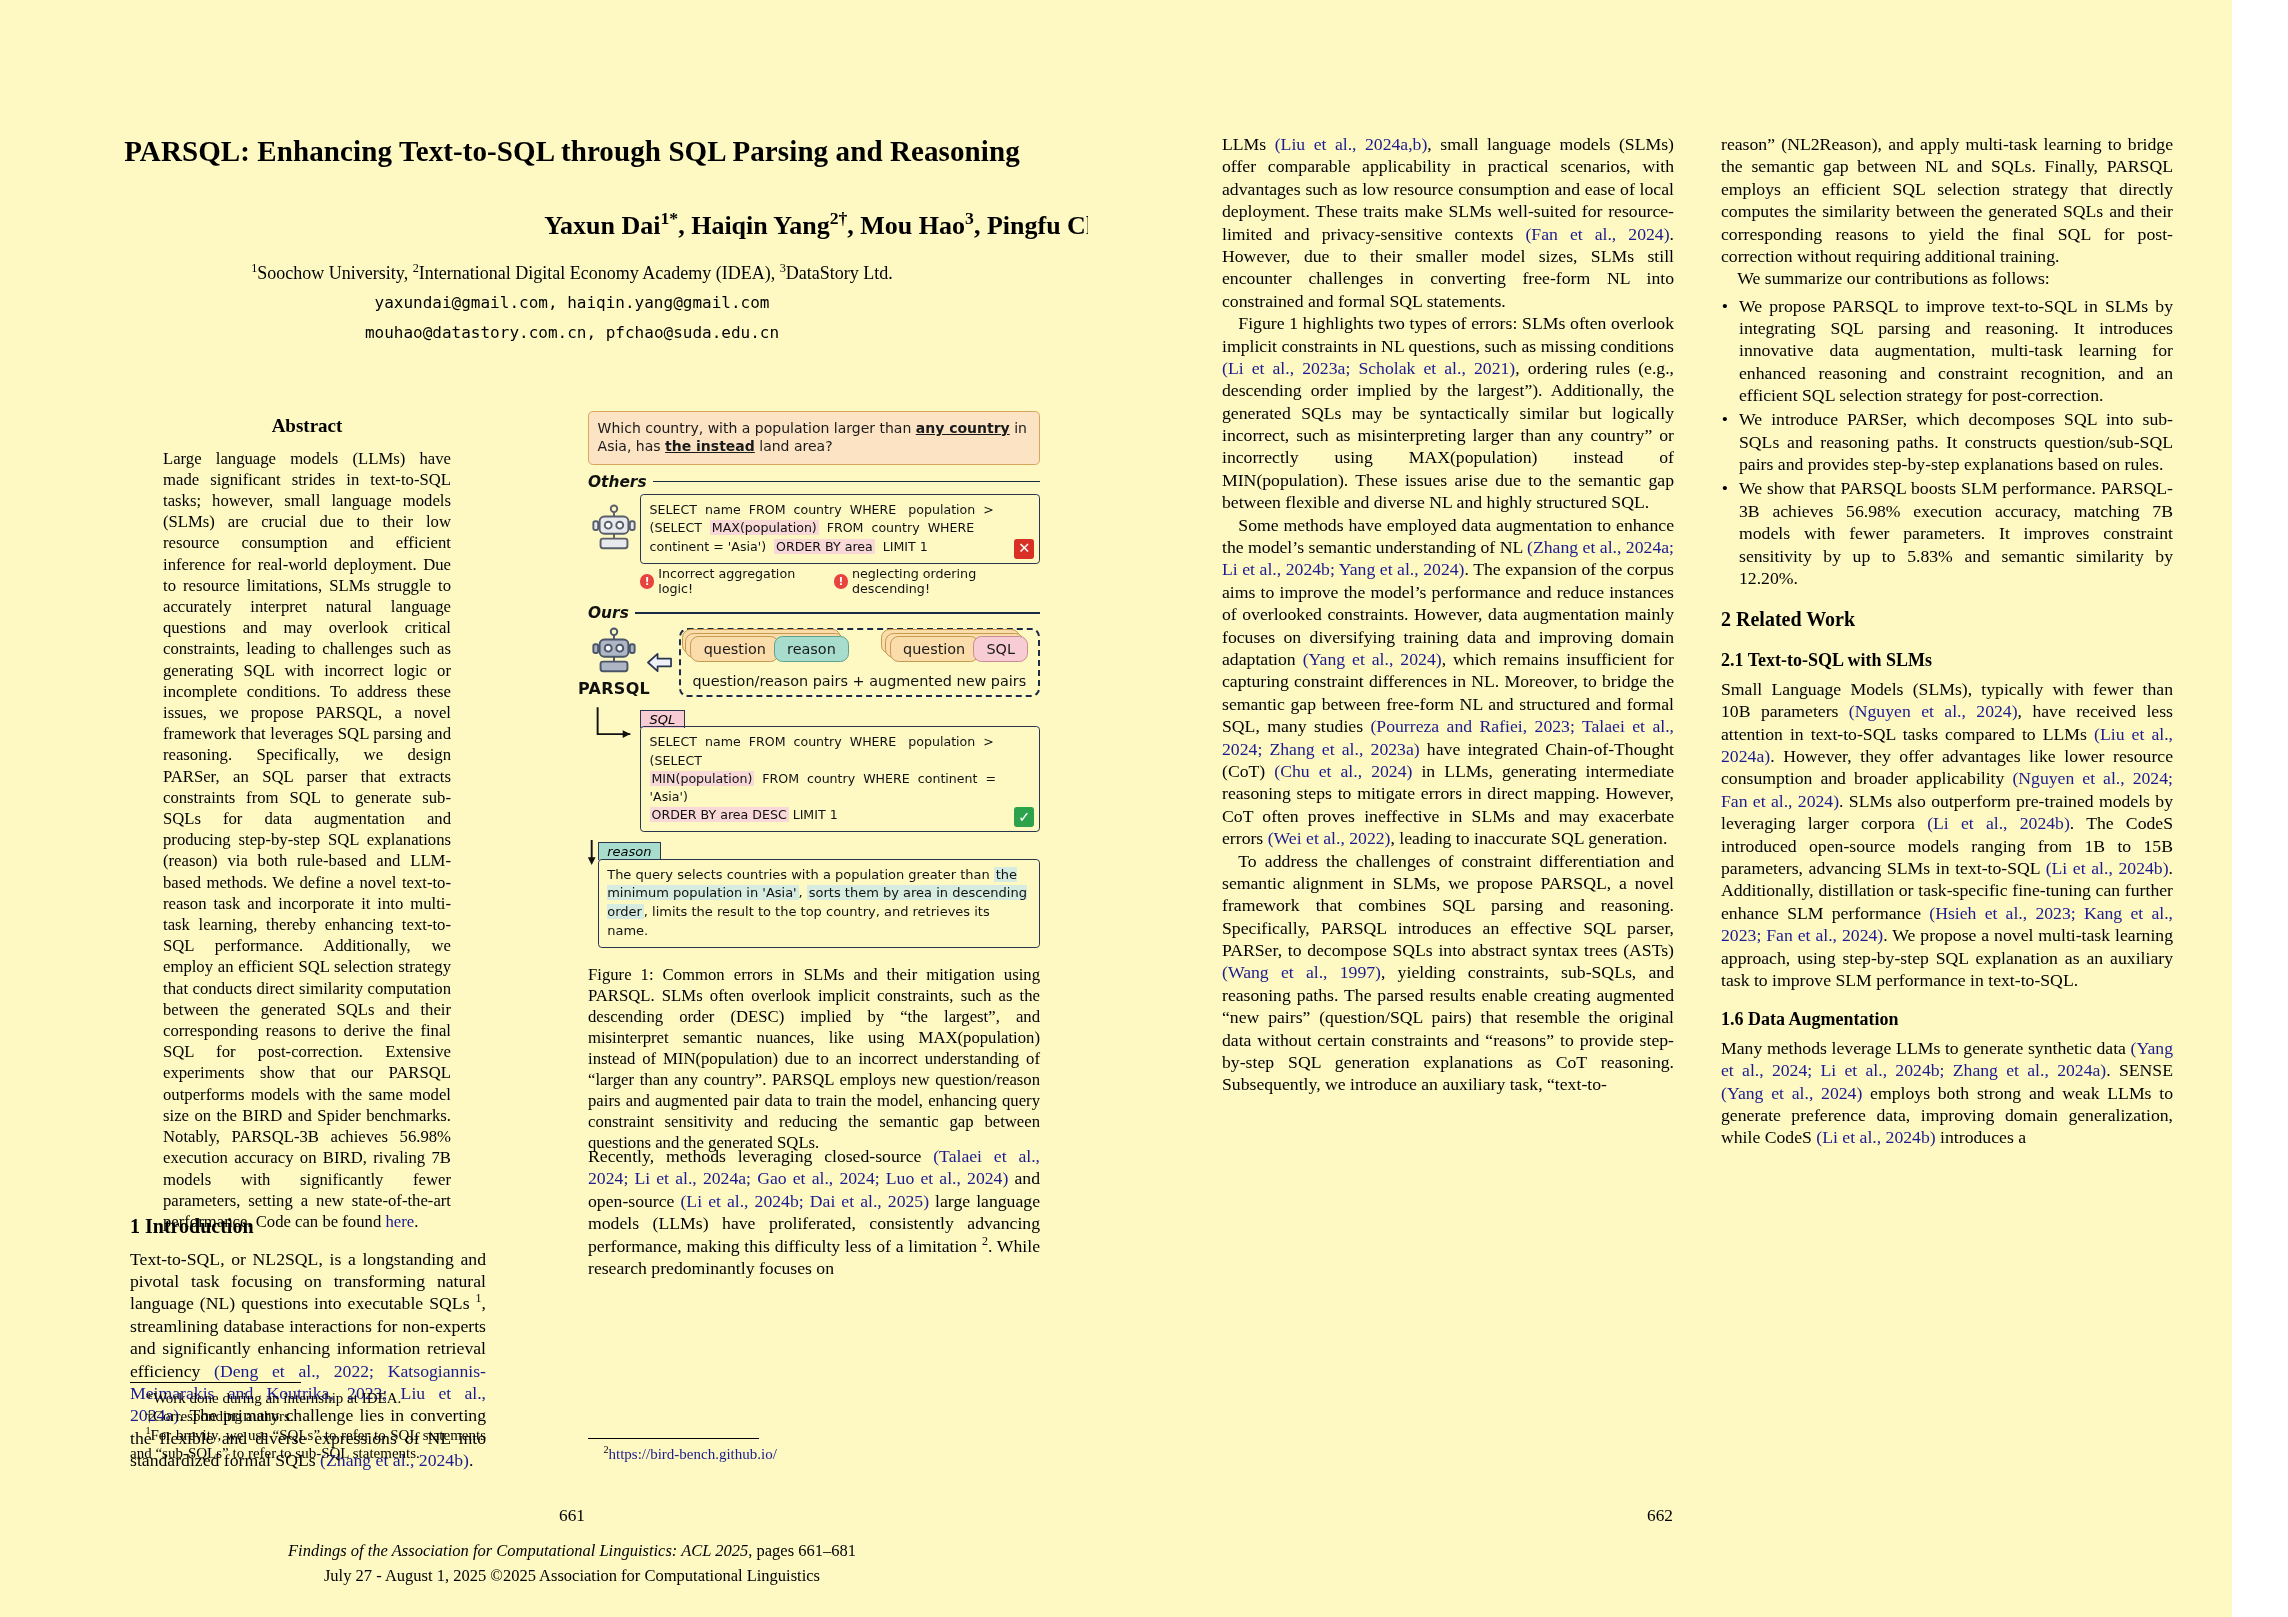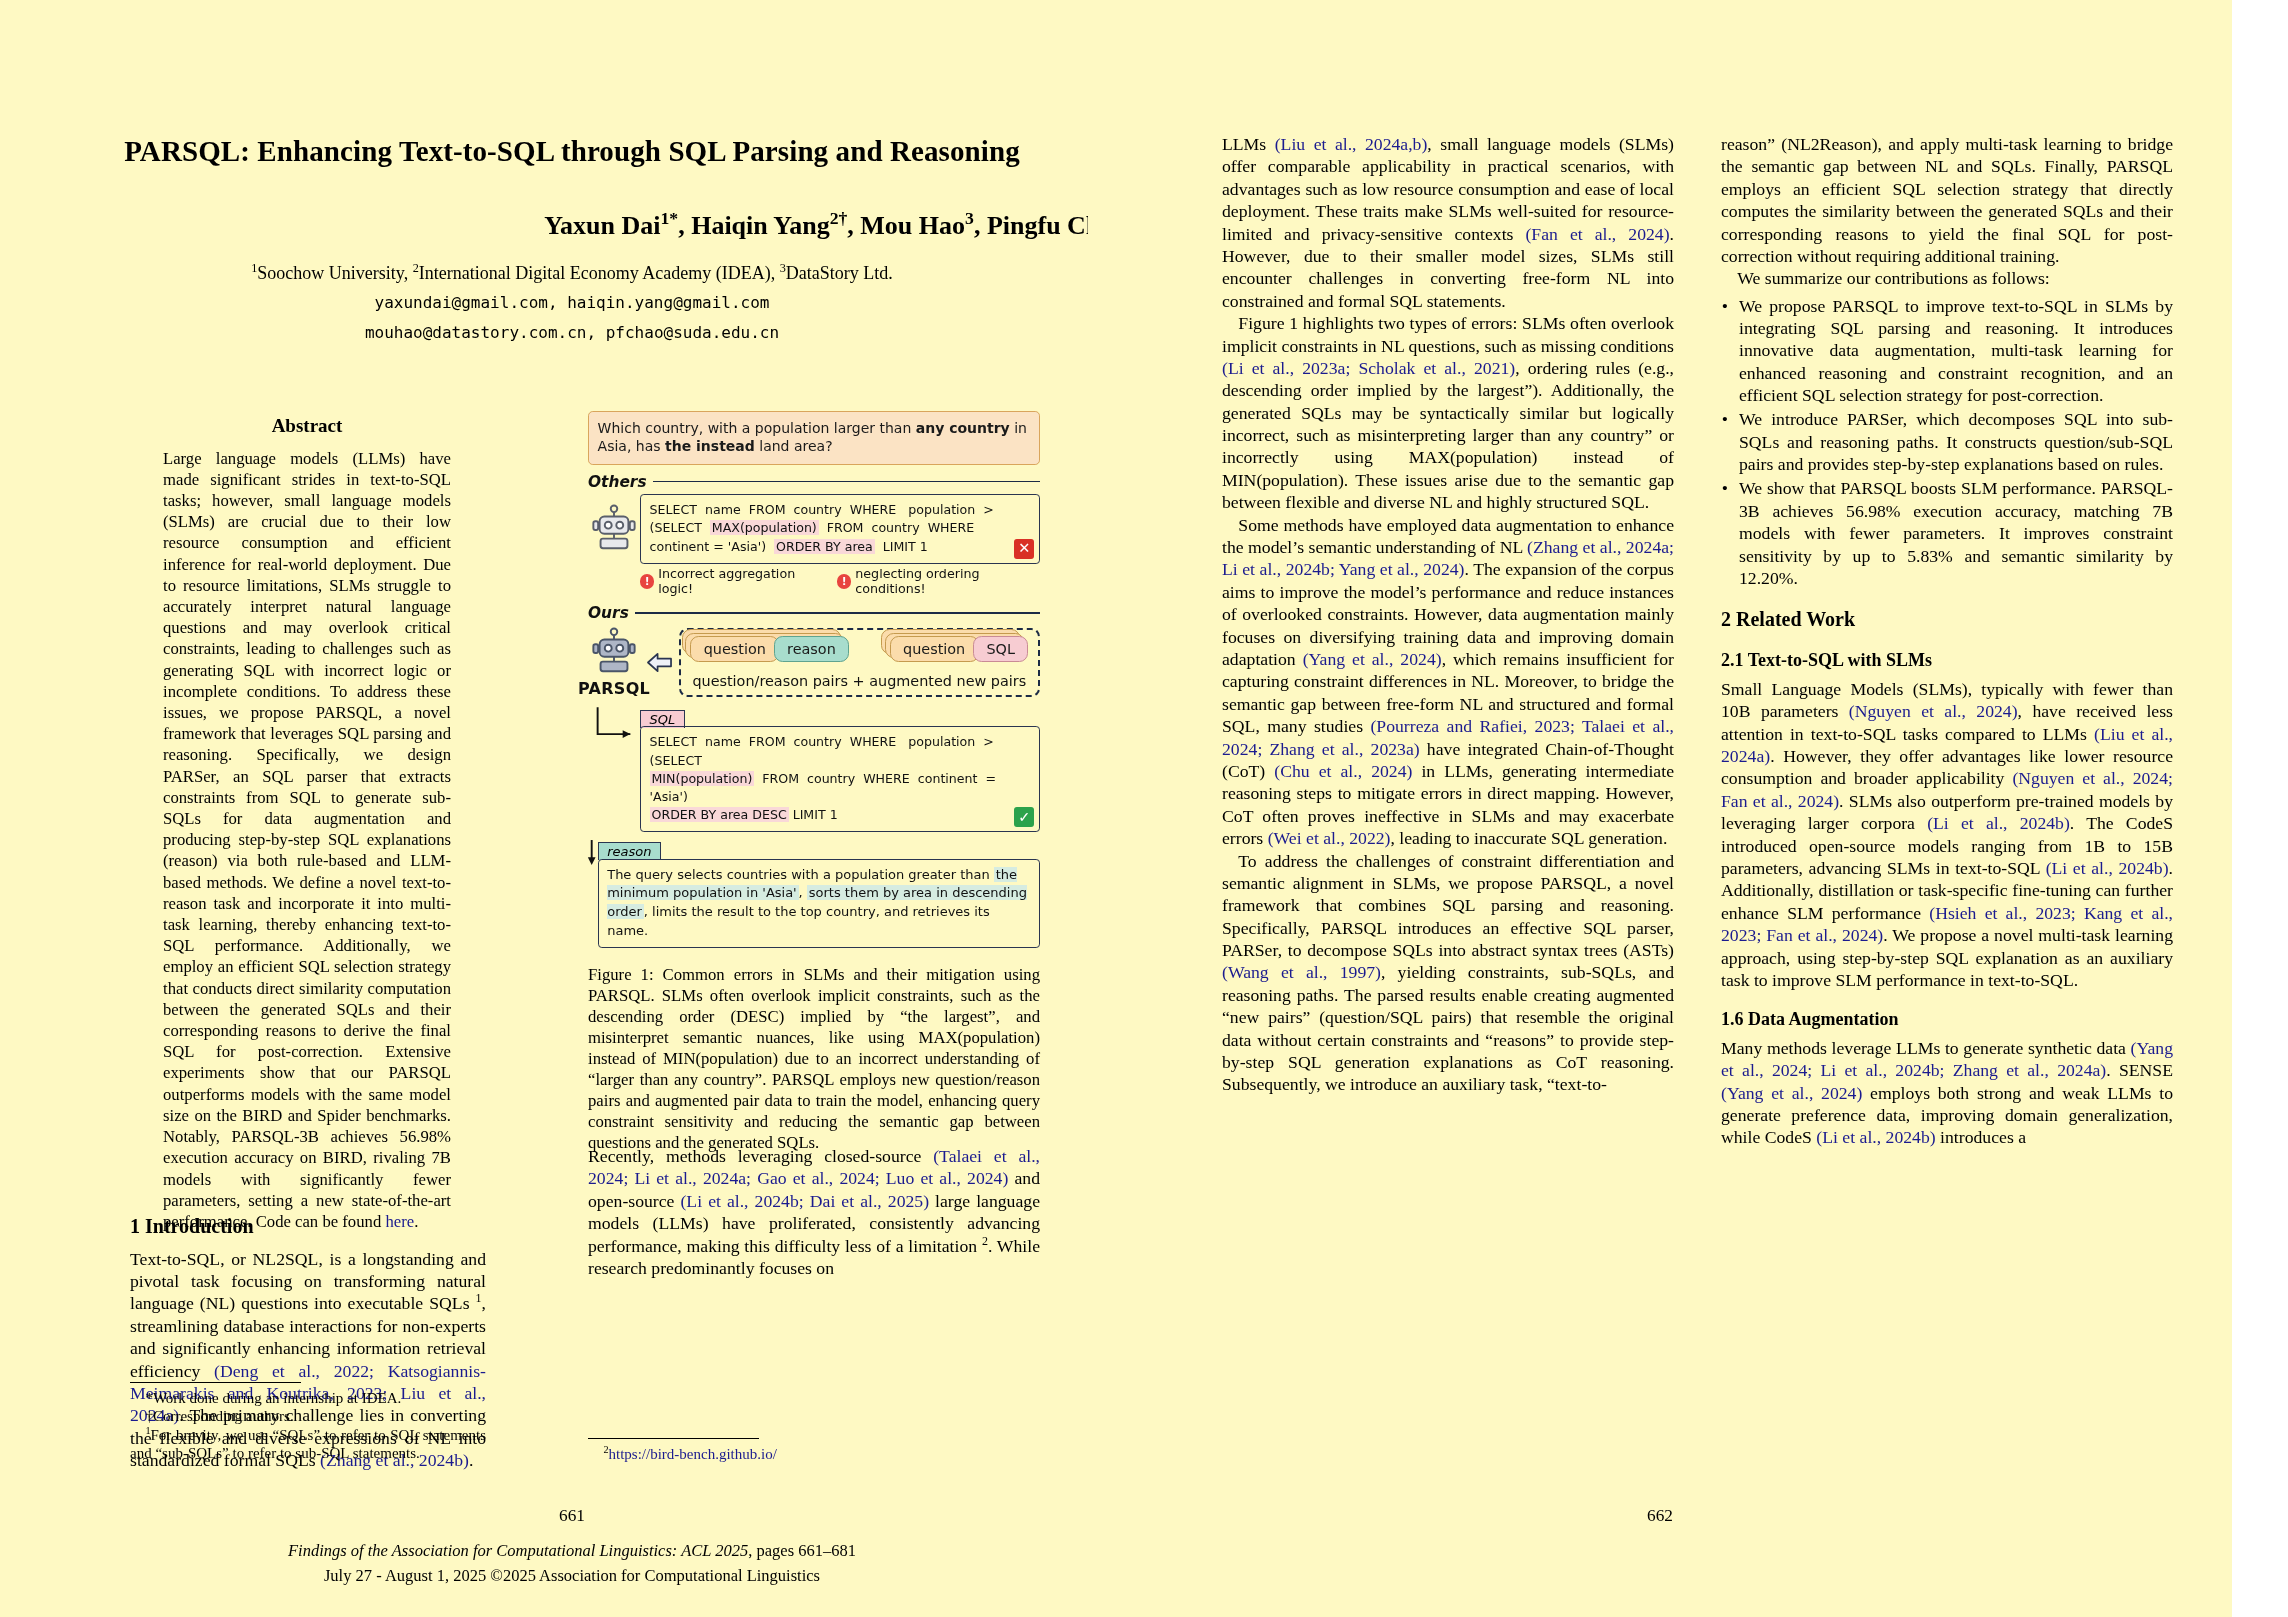--- a/index.html
+++ b/index.html
@@ -165,21 +165,21 @@
   }
   .q-box {
     background: #fbe3c4;
     border: 1.5px solid #d9a55c;
     border-radius: 4.8px;
     padding: 6.7px 8.6px 7.7px 8.6px;
     font-size: 14px;
     line-height: 1.34;
     color: #1a1a1a;
   }
-  .q-box b { font-weight: bold; }
+  .q-box b { font-weight: bold; text-decoration: underline; }
 
   .lane-label {
     font-style: italic;
     font-size: 15.4px;
     font-weight: 600;
     color: #111;
     white-space: nowrap;
   }
   .lane-head {
     display: flex;
@@ -394,21 +394,21 @@
         </div>
       </div>
 
       <div class="err-row">
         <span class="err-item">
           <span class="bang">!</span>
           <span>Incorrect aggregation logic!</span>
         </span>
         <span class="err-item">
           <span class="bang">!</span>
-          <span>neglecting ordering conditions!</span>
+          <span>neglecting ordering descending!</span>
         </span>
       </div>
 
       <div class="lane-head">
         <span class="lane-label">Ours</span>
         <span class="lane-rule"></span>
       </div>
 
       <div style="display:flex; align-items:center; margin-top:4.8px;">
         <div class="robot">

